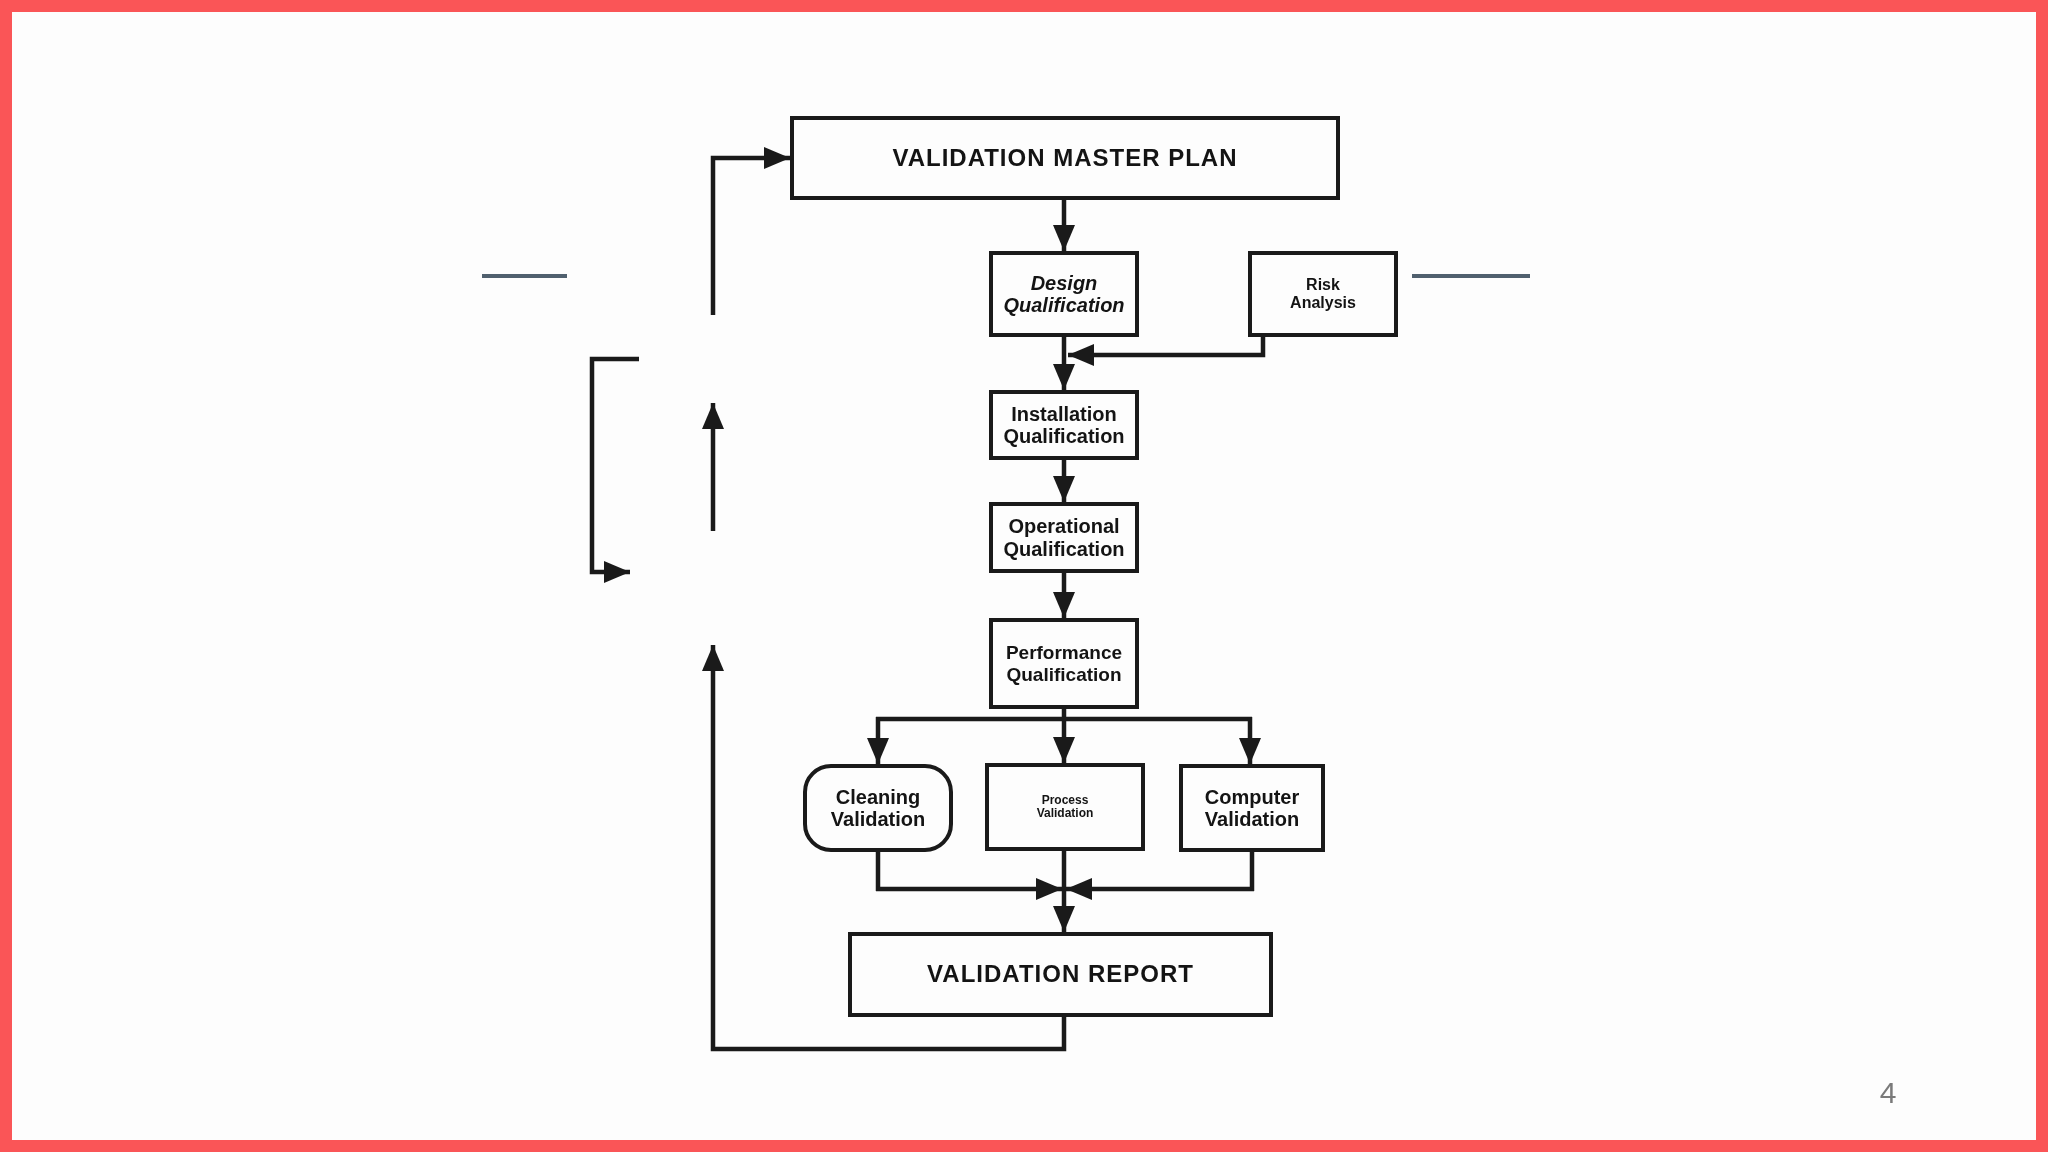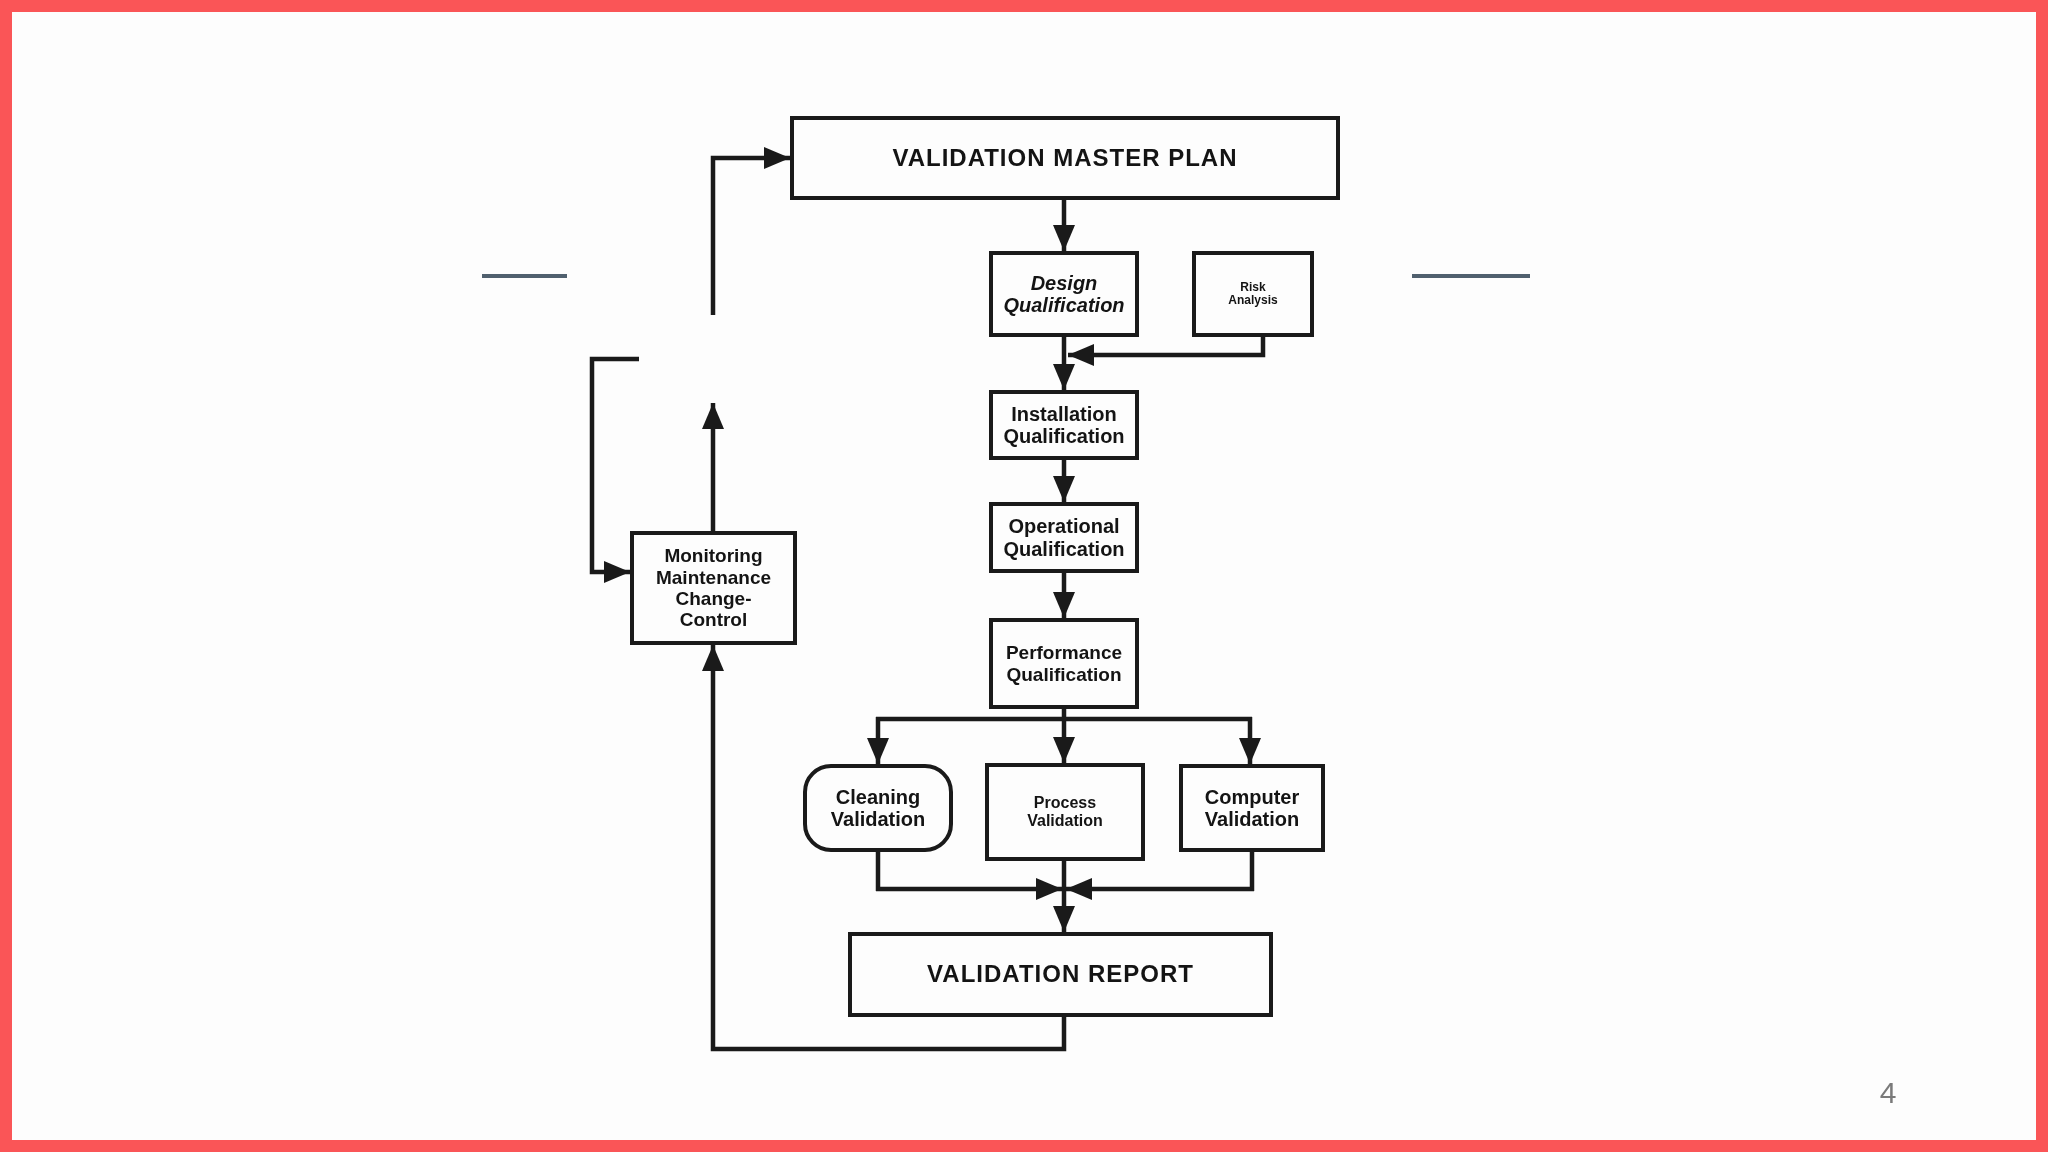--- a/index.html
+++ b/index.html
@@ -67,38 +67,34 @@
         <polygon points="630,572 604,561 604,583" fill="#1a1a1a"></polygon>
         <polyline points="713,315 713,158 790,158" fill="none" stroke="#1a1a1a" stroke-width="4.5" stroke-linecap="butt" stroke-linejoin="miter"></polyline>
         <polygon points="790,158 764,147 764,169" fill="#1a1a1a"></polygon>
         <polygon points="1062,889 1036,878 1036,900" fill="#1a1a1a"></polygon>
         <polygon points="1066,889 1092,878 1092,900" fill="#1a1a1a"></polygon>
       </svg>
     <div id="nodes">
         <div class="node" style="left: 790px; top: 116px; width: 550px; height: 84px; font-size: 24px; letter-spacing: 1px;">VALIDATION MASTER PLAN</div>
         <div class="node" style="left: 989px; top: 251px; width: 150px; height: 86px; font-size: 20px; font-style: italic;">Design
 Qualification</div>
-        <div class="node" style="left: 1192px; top: 251px; width: 122px; height: 86px; font-size: 12px;">Risk
+        <div class="node" style="left: 1248px; top: 251px; width: 150px; height: 86px; font-size: 16px;">Risk
 Analysis</div>
         <div class="node" style="left: 989px; top: 390px; width: 150px; height: 70px; font-size: 20px;">Installation
 Qualification</div>
         <div class="node" style="left: 989px; top: 502px; width: 150px; height: 71px; font-size: 20px;">Operational
 Qualification</div>
         <div class="node" style="left: 989px; top: 618px; width: 150px; height: 91px; font-size: 19px;">Performance
 Qualification</div>
         <div class="node" style="left: 803px; top: 764px; width: 150px; height: 88px; font-size: 20px; border-radius: 28px;">Cleaning
 Validation</div>
-        <div class="node" style="left: 985px; top: 763px; width: 160px; height: 98px; font-size: 16px;">Process
+        <div class="node" style="left: 985px; top: 763px; width: 160px; height: 88px; font-size: 12px;">Process
 Validation</div>
         <div class="node" style="left: 1179px; top: 764px; width: 146px; height: 88px; font-size: 20px;">Computer
 Validation</div>
         <div class="node" style="left: 848px; top: 932px; width: 425px; height: 85px; font-size: 24px; letter-spacing: 1px;">VALIDATION REPORT</div>
-        <div class="node" style="left: 630px; top: 531px; width: 167px; height: 114px; font-size: 19px;">Monitoring
-Maintenance
-Change-
-Control</div>
       </div>
     <div class="dash" id="dash-left" style="left: 482px; top: 274px; width: 85px; height: 4px;"></div>
     <div class="dash" id="dash-right" style="left: 1412px; top: 274px; width: 118px; height: 4px;"></div>
     <div class="page-number" style="color: rgb(122, 122, 122);">4</div>
   </div>
   <div class="border-overlay"></div>
 </div>
 
 </body></html>

